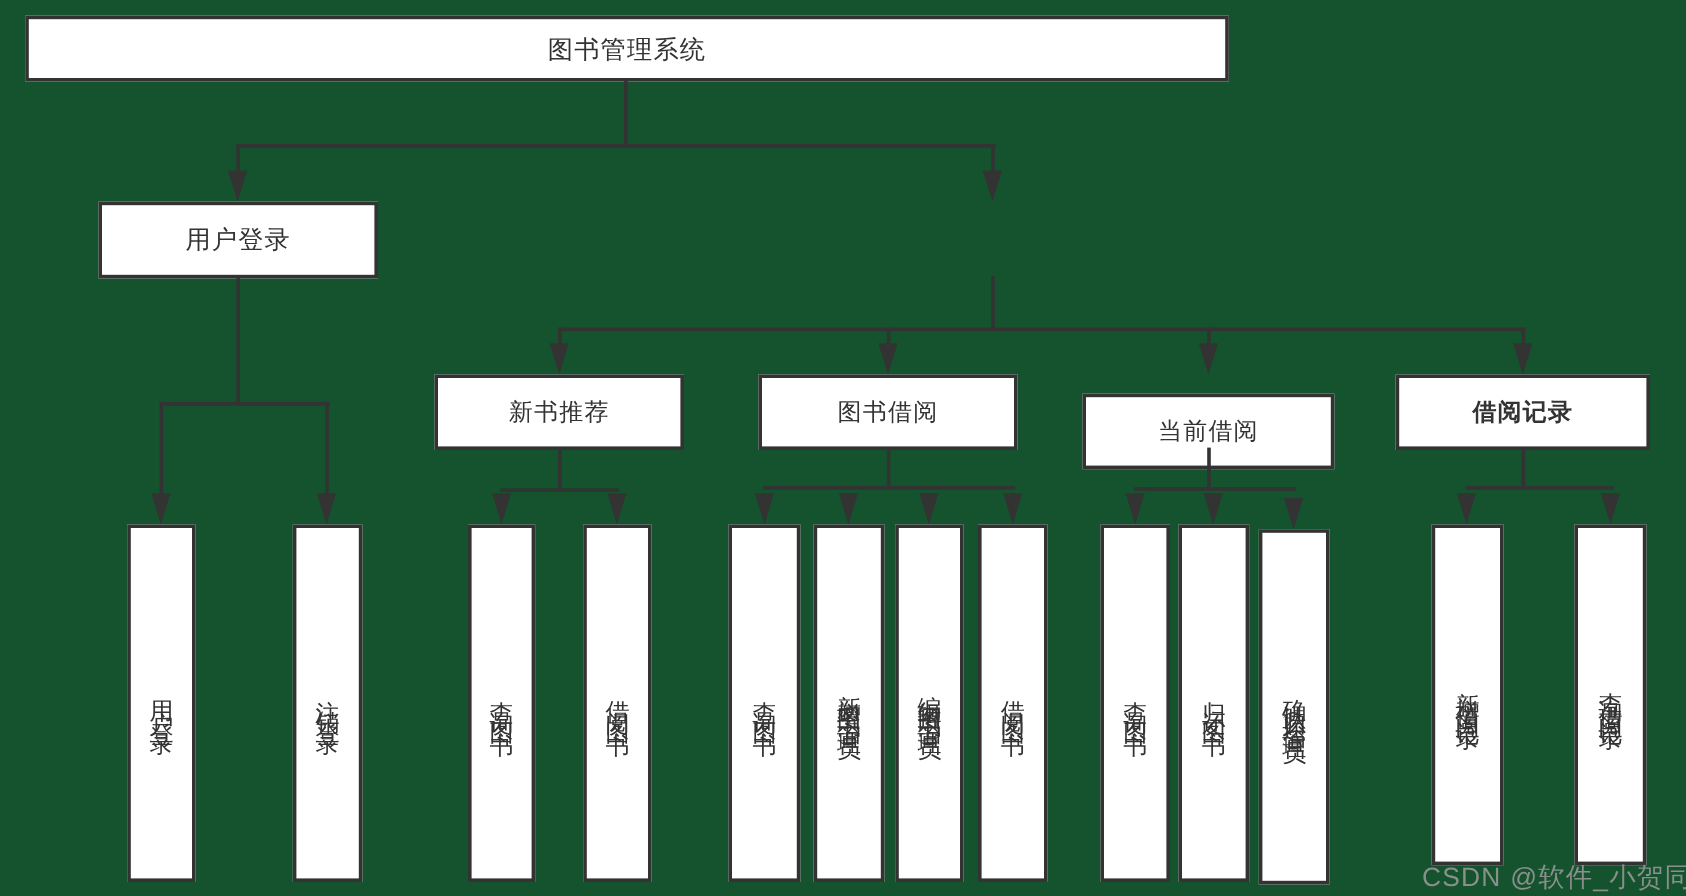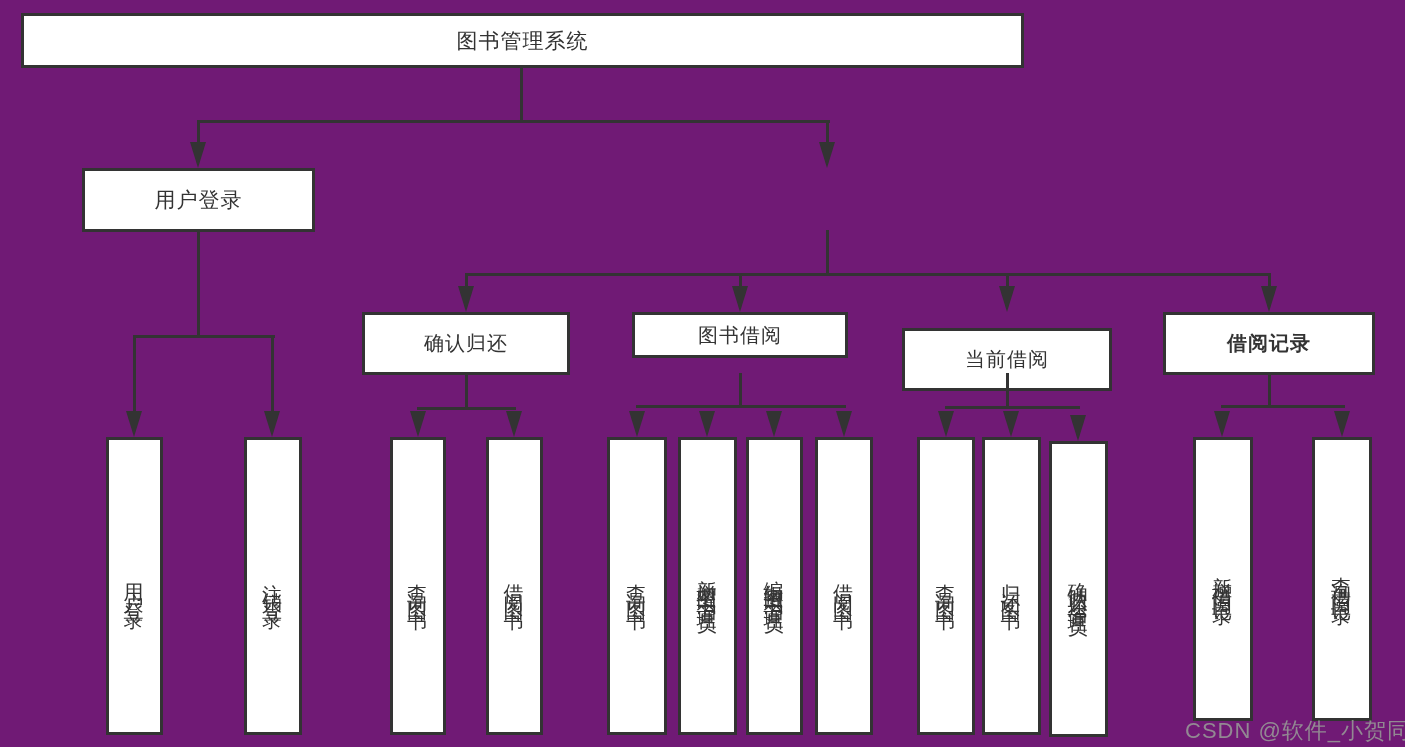--- a/index.html
+++ b/index.html
@@ -1,17 +1,17 @@
 <!DOCTYPE html>
 <html><head>
 <meta charset="utf-8">
 <style>
   html,body{margin:0;padding:0;background:#fff;}
   #canvas{
-    position:relative;width:1405px;height:747px;background:#701a75;overflow:hidden;
+    position:relative;width:1405px;height:747px;background:#14532d;overflow:hidden;
     font-family:"Liberation Sans","DejaVu Sans",sans-serif;color:#333333;text-align:right;
   }
   .hbox{
     position:absolute;box-sizing:border-box;border:3px solid #333333;background:#ffffff;
     display:flex;align-items:center;justify-content:center;
     font-size:21px;letter-spacing:1px;color:#333333;
   }
   .vbox{
     position:absolute;box-sizing:border-box;border:3px solid #333333;background:#ffffff;
     display:flex;align-items:center;justify-content:center;
@@ -64,23 +64,23 @@
   <div class="line" style="left:465px;top:273px;width:3px;height:16px;"></div>
   <div class="arrow" style="left:458px;top:286px;"></div>
   <div class="line" style="left:739px;top:273px;width:3px;height:16px;"></div>
   <div class="arrow" style="left:732px;top:286px;"></div>
   <div class="line" style="left:1006px;top:273px;width:3px;height:16px;"></div>
   <div class="arrow" style="left:999px;top:286px;"></div>
   <div class="line" style="left:1268px;top:273px;width:3px;height:16px;"></div>
   <div class="arrow" style="left:1261px;top:286px;"></div>
 
   <div class="hbox" style="left:362px;top:312px;width:208px;height:63px;font-size:20px;">
-    <span>确认归还</span>
+    <span>新书推荐</span>
   </div>
-  <div class="hbox" style="left:632px;top:312px;width:216px;height:46px;font-size:20px;">
+  <div class="hbox" style="left:632px;top:312px;width:216px;height:63px;font-size:20px;">
     <span>图书借阅</span>
   </div>
   <div class="hbox" style="left:902px;top:328px;width:210px;height:63px;font-size:20px;">
     <span>当前借阅</span>
   </div>
   <div class="hbox" style="left:1163px;top:312px;width:212px;height:63px;font-size:20px;font-weight:bold;">
     <span>借阅记录</span>
   </div>
 
   <div class="line" style="left:465px;top:373px;width:3px;height:36px;"></div>

